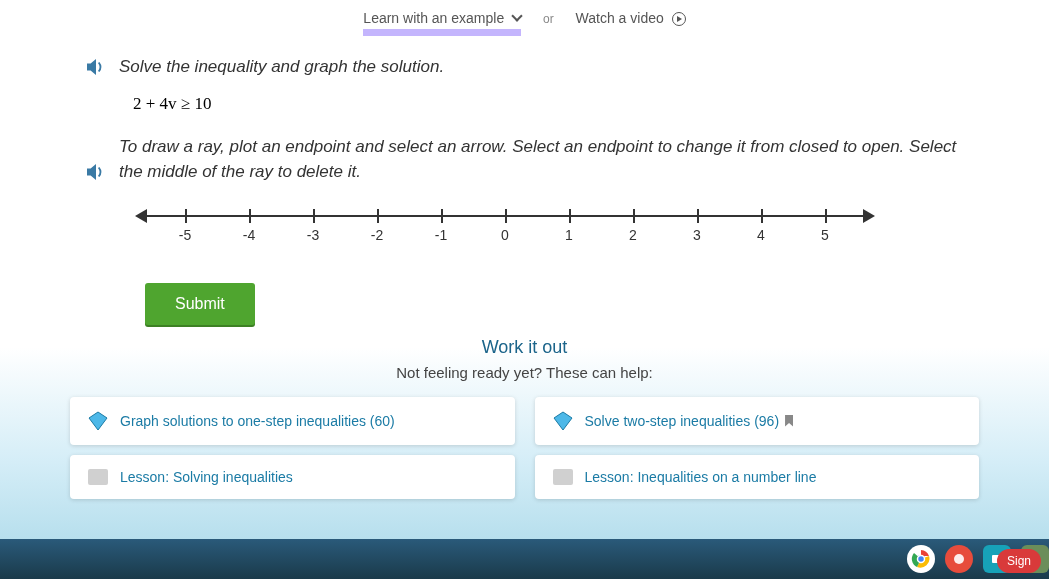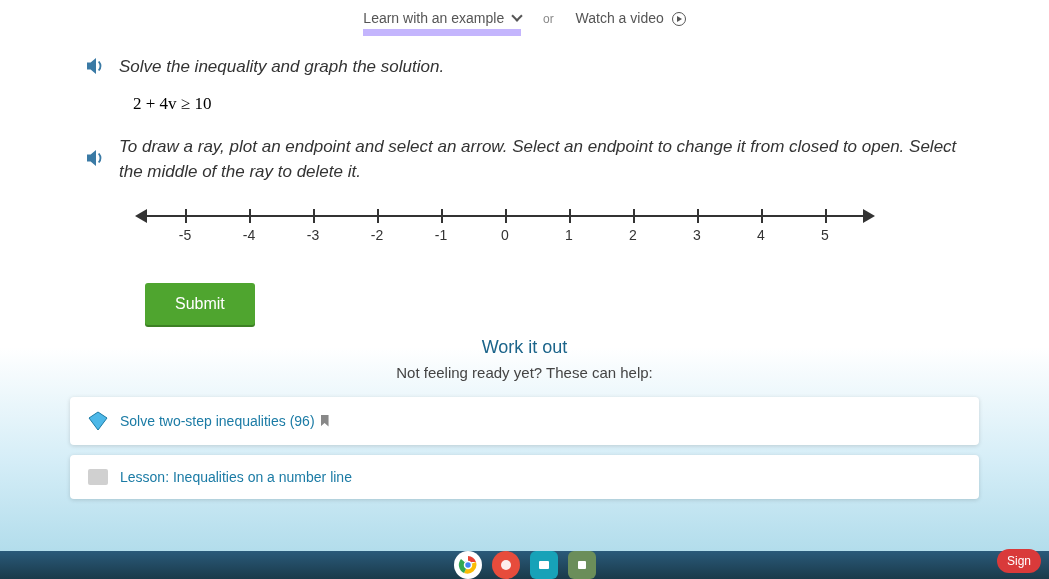--- a/index.html
+++ b/index.html
@@ -12,21 +12,21 @@
     position: relative;
   }
   .top-links { text-align: center; padding: 10px 0 18px 0; font-size: 14px; color: #555; }
   .learn-link { color: #555; border-bottom: 7px solid #c4b5fd; padding-bottom: 3px; cursor: pointer; display:inline-block;}
   .or-text { margin: 0 18px; color: #888; font-size: 12px; }
   .video-link { color: #555; cursor: pointer; display:inline-block;}
   .play-circle { display:inline-block; width:14px; height:14px; border:1px solid #555; border-radius:50%; position:relative; vertical-align:middle; margin-left:4px;}
   .play-circle::after { content:''; position:absolute; left:4px; top:3px; border-left:5px solid #555; border-top:3px solid transparent; border-bottom:3px solid transparent;}
   .chev-down { display:inline-block; width:8px; height:8px; border-right:2px solid #555; border-bottom:2px solid #555; transform:rotate(45deg); margin-left:5px; vertical-align:3px;}
   .content { padding: 0 85px; }
-  .instruction-row { display:flex; align-items:center; margin-bottom:14px;}
+  .instruction-row { display:flex; align-items:flex-end; margin-bottom:14px;}
   .speaker-icon { flex:0 0 24px; margin-right:10px; margin-top:2px; cursor:pointer;}
   .speaker-icon svg { width:22px; height:18px; }
   .instr-text { font-size: 17px; color:#333; font-style:italic; font-weight:500; line-height:1.5;}
   .equation { font-family: Liberation Serif, serif; font-size: 17px; margin: 8px 0 20px 48px; font-style:normal;}
   .number-line-wrap { margin: 18px 0 24px 60px; }
   .number-line { position:relative; width:720px; height:50px; }
   .nl-line { position:absolute; top:12px; left:0; right:0; height:2px; background:#333;}
   .nl-arrow-l { position:absolute; left:-10px; top:6px; border-right:12px solid #333; border-top:7px solid transparent; border-bottom:7px solid transparent;}
   .nl-arrow-r { position:absolute; right:-10px; top:6px; border-left:12px solid #333; border-top:7px solid transparent; border-bottom:7px solid transparent;}
   .tick { position:absolute; top:6px; width:2px; height:14px; background:#333;}
@@ -34,21 +34,21 @@
   .submit-btn { background:#4fa52f; color:#fff; border:none; padding:12px 30px; font-size:16px; border-radius:3px; cursor:pointer; margin-left:60px; margin-top:6px; box-shadow:0 2px 0 #3d8024;}
   .workout { text-align:center; margin-top:12px; }
   .workout-title { font-size:18px; color:#1b648a; font-weight:500; margin-bottom:6px;}
   .workout-sub { font-size:15px; color:#444;}
   .cards { display:flex; gap:20px; padding:16px 70px 0 70px;}
   .card-col { flex:1; display:flex; flex-direction:column; gap:10px;}
   .card { background:#fff; border-radius:4px; box-shadow:0 1px 4px rgba(0,0,0,0.15); padding:14px 18px; display:flex; align-items:center; font-size:14px; color:#1b7ba5; cursor:pointer;}
   .diamond-icon { width:20px; height:20px; margin-right:12px; flex:0 0 20px;}
   .lesson-icon { width:20px; height:16px; margin-right:12px; flex:0 0 20px; background:#d0d0d0; border-radius:2px; position:relative;}
   .bookmark-icon { display:inline-block; width:8px; height:12px; background:#888; clip-path: polygon(0 0, 100% 0, 100% 100%, 50% 70%, 0 100%); margin-left:6px; vertical-align:-1px;}
-  .taskbar { position:absolute; bottom:0; left:0; right:0; height:28px; background:linear-gradient(to bottom,#2a5a7a,#1a3a4a); display:flex; align-items:center; justify-content:center; gap:10px;}
+  .taskbar { position:absolute; bottom:0; left:0; right:0; height:40px; background:linear-gradient(to bottom,#2a5a7a,#1a3a4a); display:flex; align-items:center; justify-content:flex-end; gap:10px;}
   .tb-icon { width:28px; height:28px; border-radius:50%; display:flex; align-items:center; justify-content:center; cursor:pointer;}
   .chrome { background:#fff; }
   .sign-btn { position:absolute; right:8px; bottom:6px; background:#d93a3a; color:#fff; border-radius:14px; padding:5px 10px; font-size:12px; cursor:pointer;}
 </style>
 </head>
 <body>
 
 <div class="top-links">
   <span class="learn-link">
     <span>Learn with an example</span>
@@ -121,20 +121,34 @@
 </div>
 
 <div class="cards">
   <div class="card-col">
     <div class="card">
       <span class="diamond-icon">
         <svg viewBox="0 0 20 20">
             <path d="M10 1 L19 7 L10 19 L1 7 Z" fill="#4db8e8" stroke="#1b7ba5"></path>
           </svg>
       </span>
+      <span>Graph solutions to one-step inequalities (60)</span>
+    </div>
+    <div class="card">
+      <span class="lesson-icon"></span>
+      <span>Lesson: Solving inequalities</span>
+    </div>
+  </div>
+  <div class="card-col">
+    <div class="card">
+      <span class="diamond-icon">
+        <svg viewBox="0 0 20 20">
+            <path d="M10 1 L19 7 L10 19 L1 7 Z" fill="#4db8e8" stroke="#1b7ba5"></path>
+          </svg>
+      </span>
       <span>Solve two-step inequalities (96)</span>
       <span class="bookmark-icon"></span>
     </div>
     <div class="card">
       <span class="lesson-icon"></span>
       <span>Lesson: Inequalities on a number line</span>
     </div>
   </div>
 </div>
 

